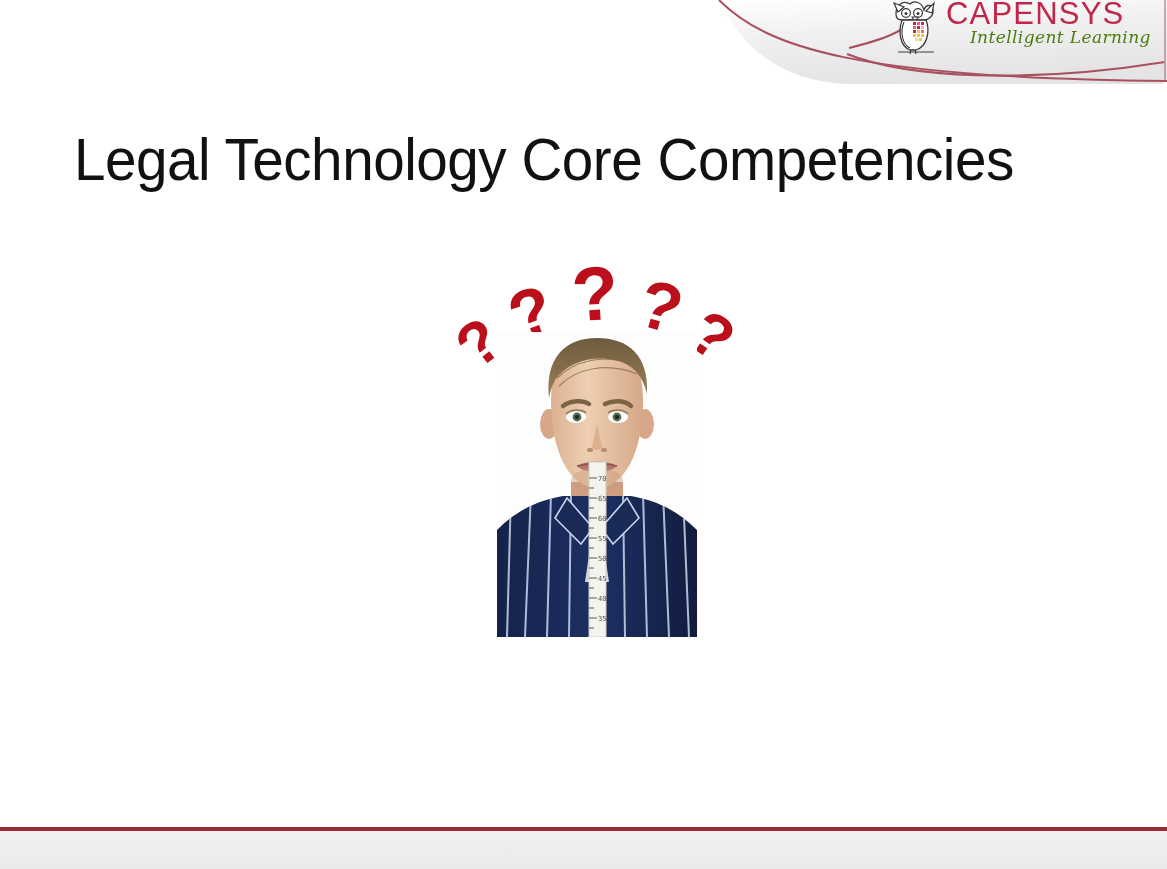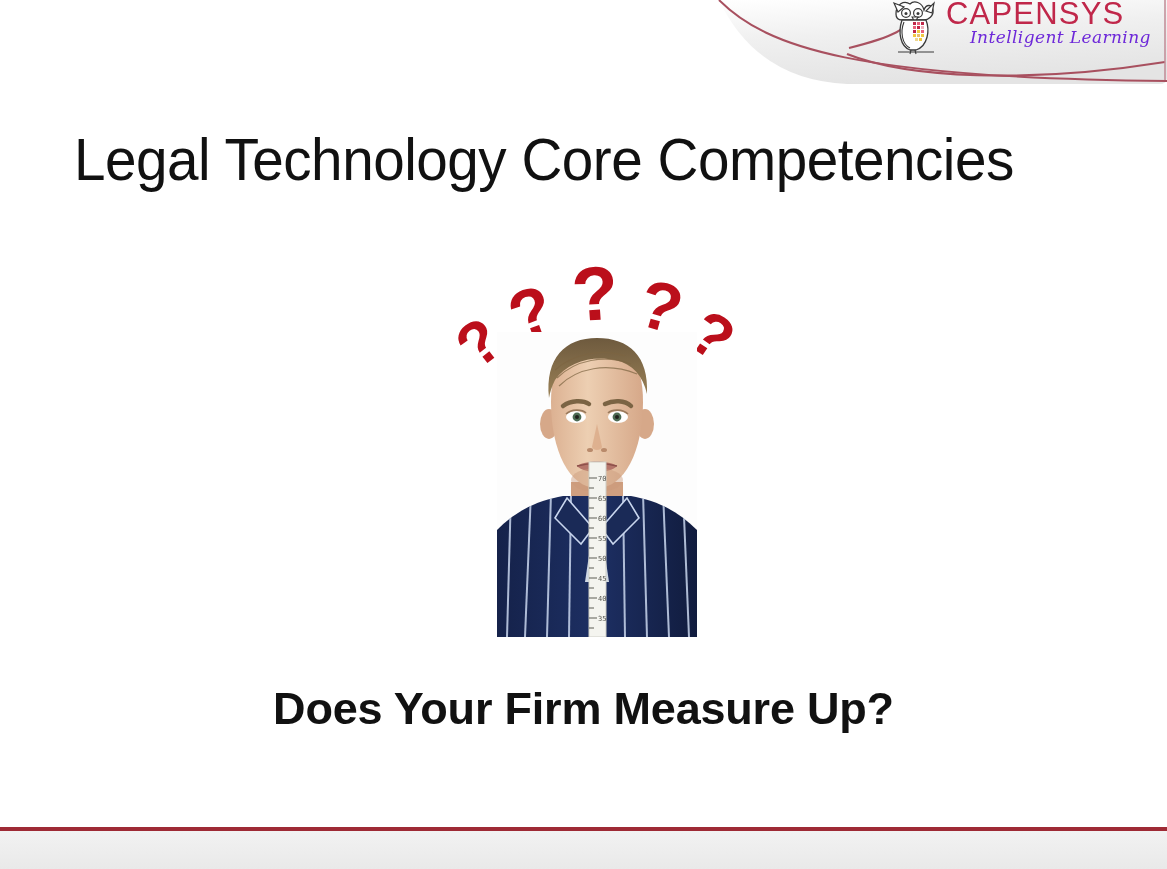--- a/index.html
+++ b/index.html
@@ -10,21 +10,21 @@
 
   
   .header-band{position:absolute;right:0;top:0;width:470px;height:92px;overflow:hidden;}
   .header-band svg{display:block;}
 
   .logo-wrap{position:absolute;right:8px;top:0px;width:275px;height:62px;}
   .owl-icon{position:absolute;left:0px;top:-2px;width:62px;height:62px;}
   .brand-name{position:absolute;left:62px;top:-4px;font-family:"Liberation Sans",sans-serif;
      font-size:31px;font-weight:400;letter-spacing:1.2px;color:#c0274a;white-space:nowrap;}
   .brand-tag{position:absolute;left:86px;top:27px;font-family:"DejaVu Serif",serif;
-     font-size:17px;font-style:italic;color:#6d28d9;white-space:nowrap;letter-spacing:.4px;}
+     font-size:17px;font-style:italic;color:#4d7c0f;white-space:nowrap;letter-spacing:.4px;}
 
   
   .slide-title{position:absolute;left:74px;top:126px;width:1022px;
      font-family:"Liberation Sans",sans-serif;font-size:59px;font-weight:400;
      color:#111111;letter-spacing:-0.5px;white-space:nowrap;
      transform:scaleX(.96);transform-origin:left top;}
 
   
   .slide-subtitle{position:absolute;left:0;top:683px;width:1167px;text-align:center;
      font-family:"Liberation Sans",sans-serif;font-size:45px;font-weight:bold;
@@ -244,21 +244,20 @@
           <text x="101" y="209">55</text>
           <text x="101" y="229">50</text>
           <text x="101" y="249">45</text>
           <text x="101" y="269">40</text>
           <text x="101" y="289">35</text>
         </g>
       </svg>
     </div>
   </div>
 
-  <div class="slide-subtitle">Does Your Firm Measure Up?</div>
 
   <div class="footer-rule"></div>
   <div class="footer">
     
     
   </div>
 
 </div>
 
 </body></html>

